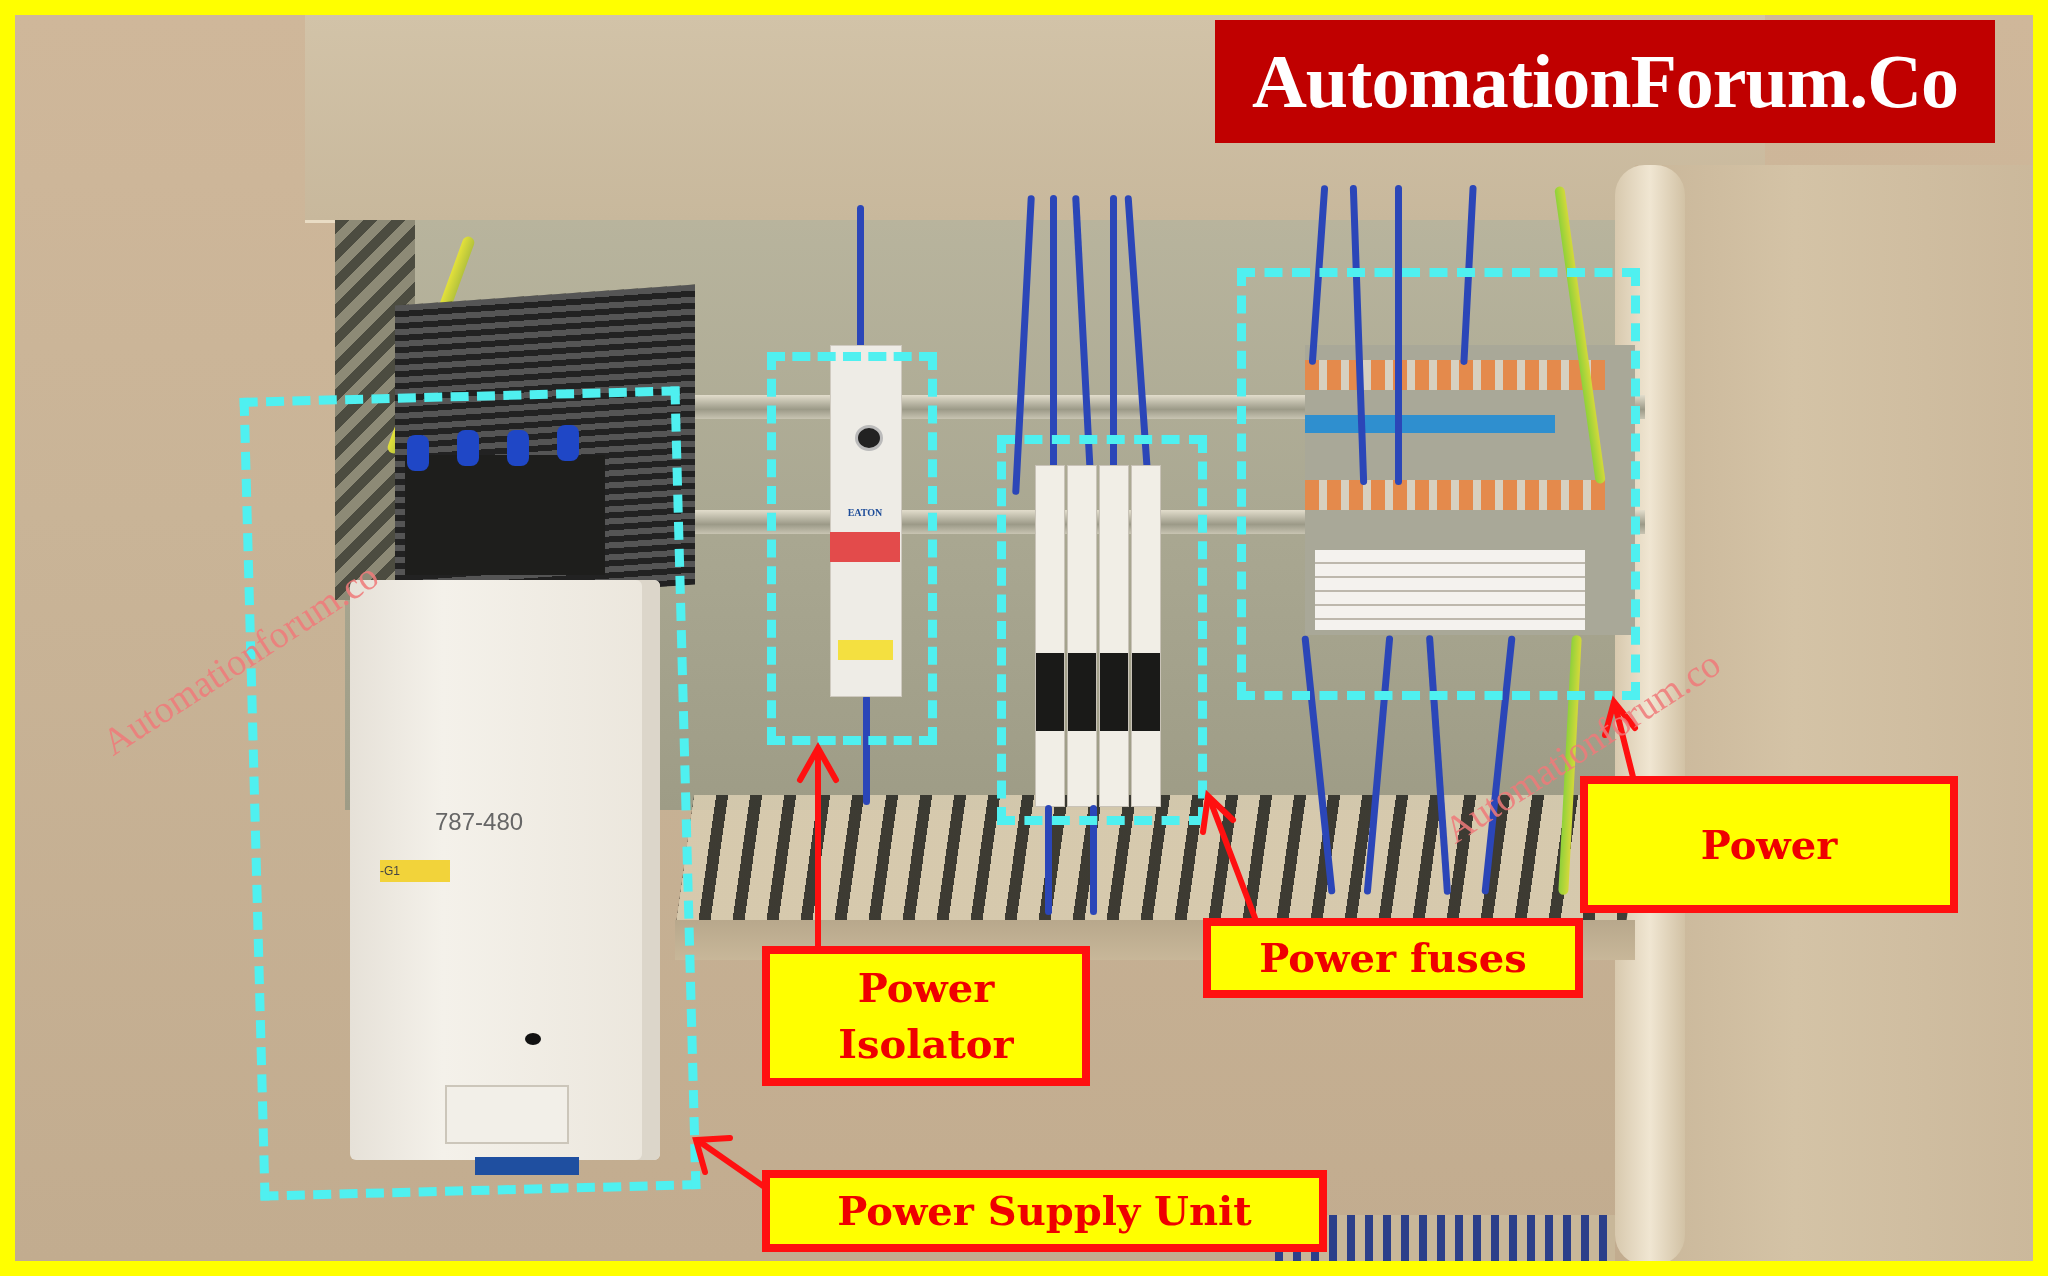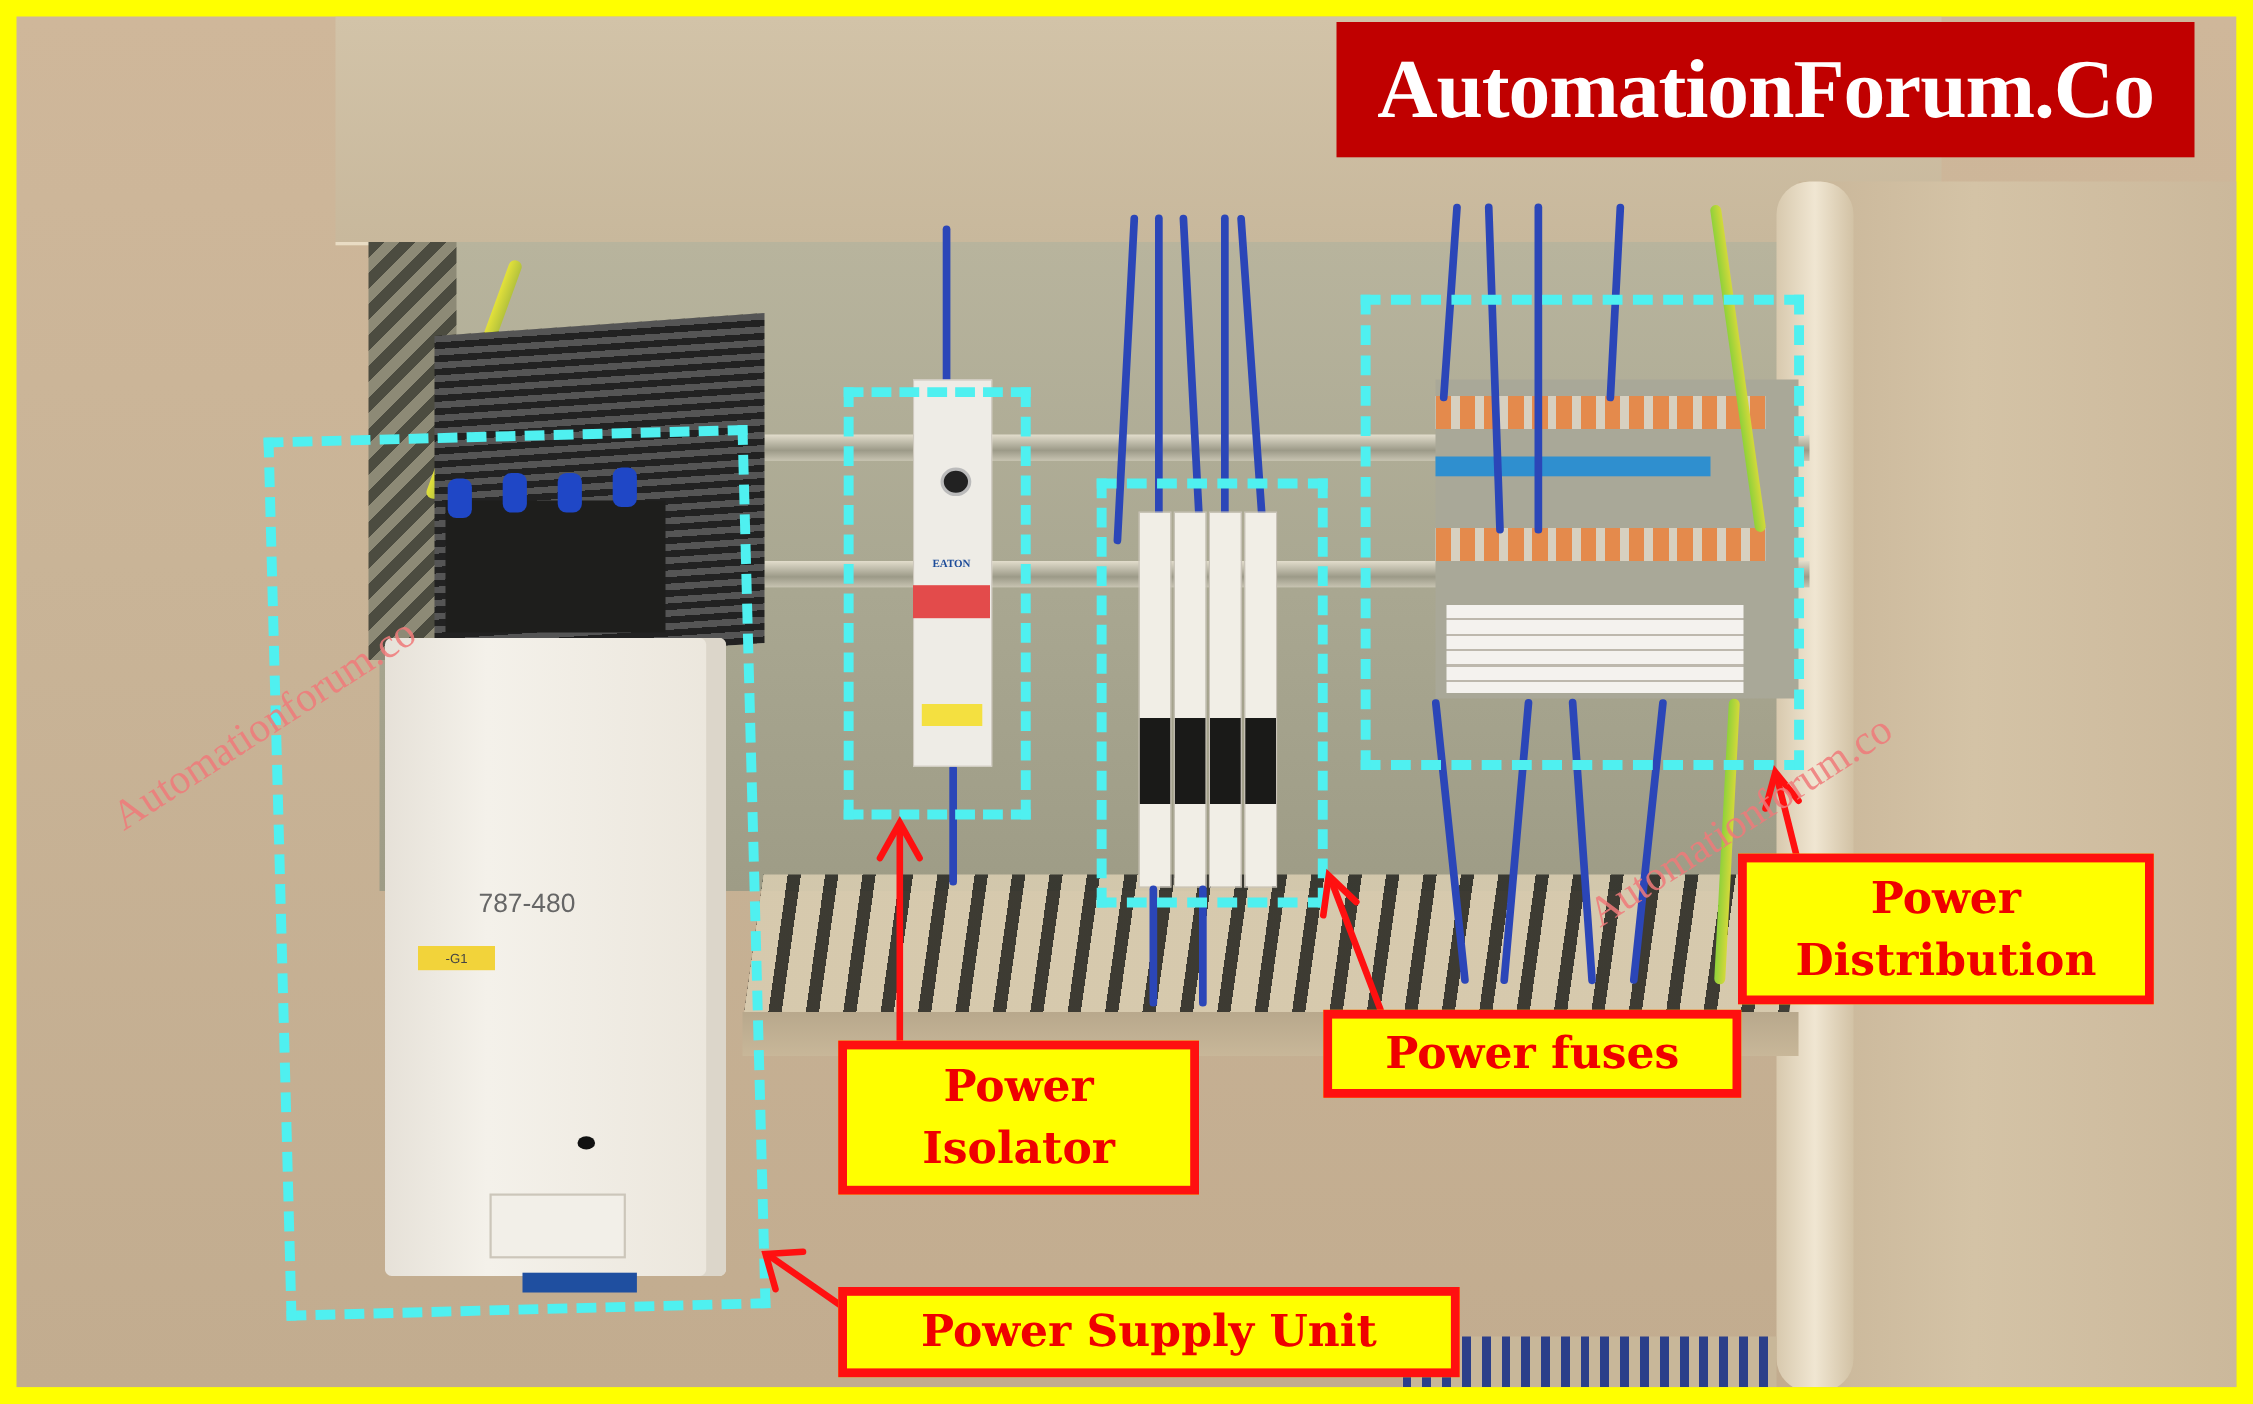--- a/index.html
+++ b/index.html
@@ -16,21 +16,21 @@
   .din-rail{height:24px;background:linear-gradient(180deg,#e2ddcc,#9c9a88 60%,#c8c4b2);}
   .tray{left:670px;top:780px;width:950px;height:130px;background:repeating-linear-gradient(90deg,#d8ccb0 0 22px,#2e2e28 22px 34px);transform:skewX(-8deg);opacity:.9;}
   .tray-lip{left:660px;top:905px;width:960px;height:40px;background:linear-gradient(180deg,#b8a88c,#c8b799);}
   .bottom-strip{left:1260px;top:1200px;width:340px;height:60px;background:repeating-linear-gradient(90deg,#2b3f8a 0 8px,#c8b799 8px 18px);}
   
   .psu-heatsink{left:380px;top:280px;width:300px;height:300px;background:repeating-linear-gradient(0deg,#222 0 6px,#555 6px 12px);transform:skewY(-4deg);}
   .psu-terminal{left:390px;top:440px;width:200px;height:120px;background:#1e1e1c;}
   .psu-body{left:335px;top:565px;width:310px;height:580px;background:linear-gradient(90deg,#e6e1d8,#f4f1ea 30%,#ebe6dc);border-radius:6px;box-shadow:inset -18px 0 0 #dcd6ca;}
   .psu-logo{left:362px;top:650px;font-family:"DejaVu Sans",sans-serif;font-weight:bold;font-style:italic;font-size:54px;color:#8a7a66;letter-spacing:-2px;}
   .psu-model{left:420px;top:793px;font-family:"Liberation Sans",sans-serif;font-size:24px;color:#666;}
-  .psu-tag{left:365px;top:845px;width:70px;height:22px;background:#f2d33a;font-size:12px;font-family:"Liberation Sans",sans-serif;text-align:center;line-height:22px;color:#444;}
+  .psu-tag{left:365px;top:845px;width:70px;height:22px;background:#f2d33a;font-size:12px;font-family:"Liberation Sans",sans-serif;line-height:22px;color:#444;}
   .psu-led{left:510px;top:1018px;width:16px;height:12px;border-radius:50%;background:#111;}
   .psu-flap{left:430px;top:1070px;width:120px;height:55px;border:2px solid #ccc6ba;background:#f2efe8;}
   .psu-base{left:460px;top:1142px;width:104px;height:18px;background:#1f4fa0;}
   .wire-yellow{left:410px;top:215px;width:12px;height:230px;background:linear-gradient(90deg,#e3e13a,#b4c23c);transform:rotate(20deg);border-radius:6px;}
   .ferrule{width:22px;height:36px;background:#1f47c6;border-radius:8px;}
   
   .iso-body{left:815px;top:330px;width:70px;height:350px;background:#eeece6;border:1px solid #cfcac0;}
   .iso-red{left:815px;top:517px;width:70px;height:30px;background:#e34b4b;}
   .iso-brand{left:815px;top:492px;width:70px;text-align:center;font-family:Liberation Serif, serif;font-size:10px;font-weight:bold;color:#1d4c99;}
   .iso-yellow{left:823px;top:625px;width:55px;height:20px;background:#f4e040;}
@@ -144,20 +144,19 @@
 
 <div class="callout" style="left:762px;top:946px;width:328px;height:140px;">
   <span>Power</span>
   <span>Isolator</span>
 </div>
 <div class="callout" style="left:1203px;top:918px;width:380px;height:80px;">
   <span>Power fuses</span>
 </div>
 <div class="callout" style="left:1580px;top:776px;width:378px;height:137px;">
   <span>Power</span>
-  <span>Distribution</span>
 </div>
 <div class="callout" style="left:762px;top:1170px;width:565px;height:82px;">
   <span>Power Supply Unit</span>
 </div>
 
 <div class="watermark" style="left:118px;top:720px;transform:rotate(-33deg);">Automationforum.co</div>
 <div class="watermark" style="left:1460px;top:808px;transform:rotate(-33deg);">Automationforum.co</div>
 
 </body></html>

